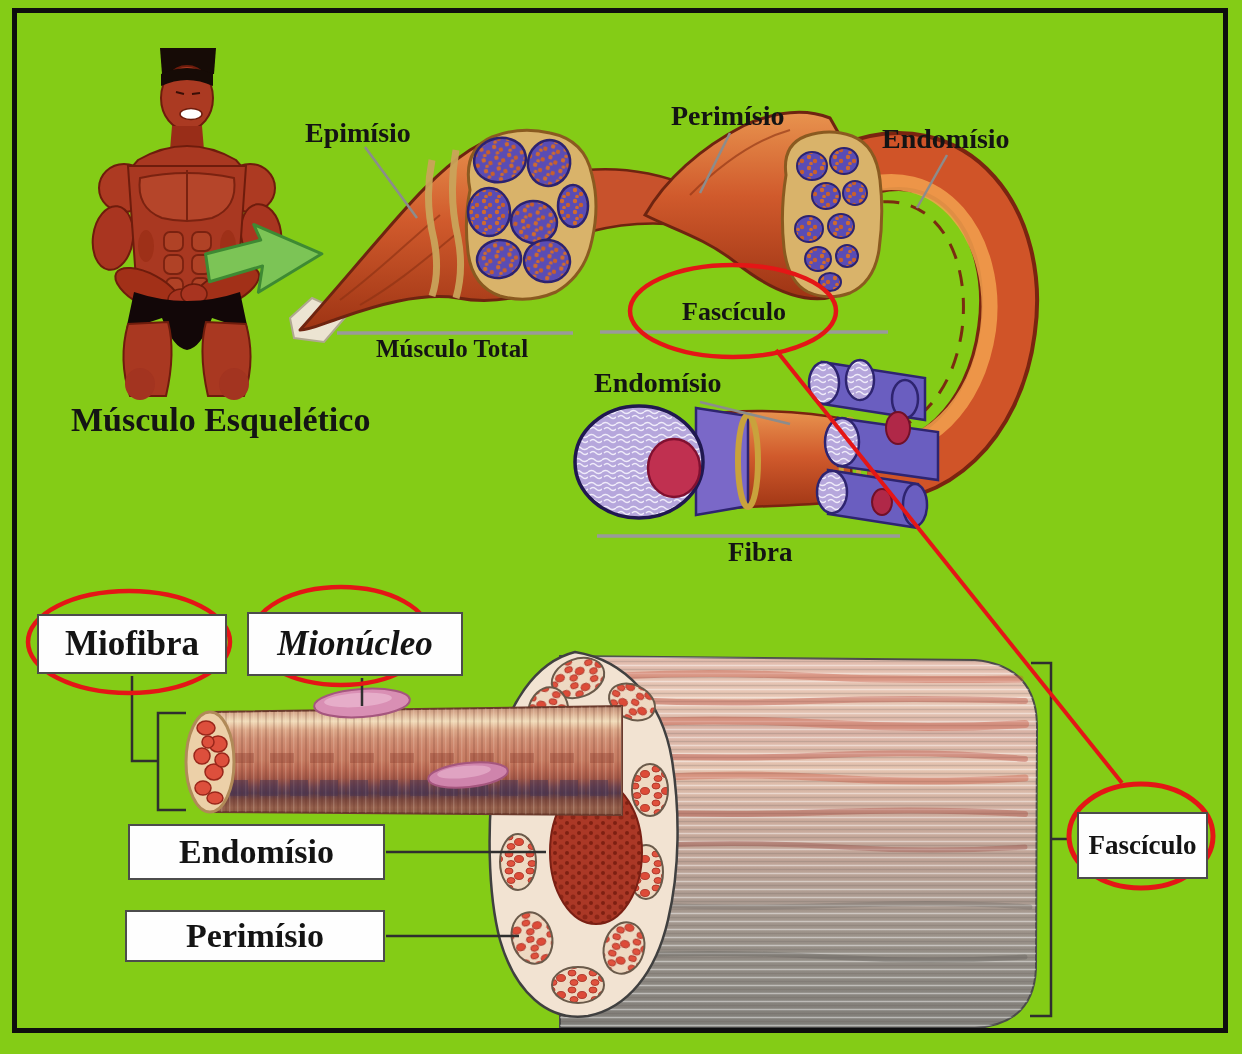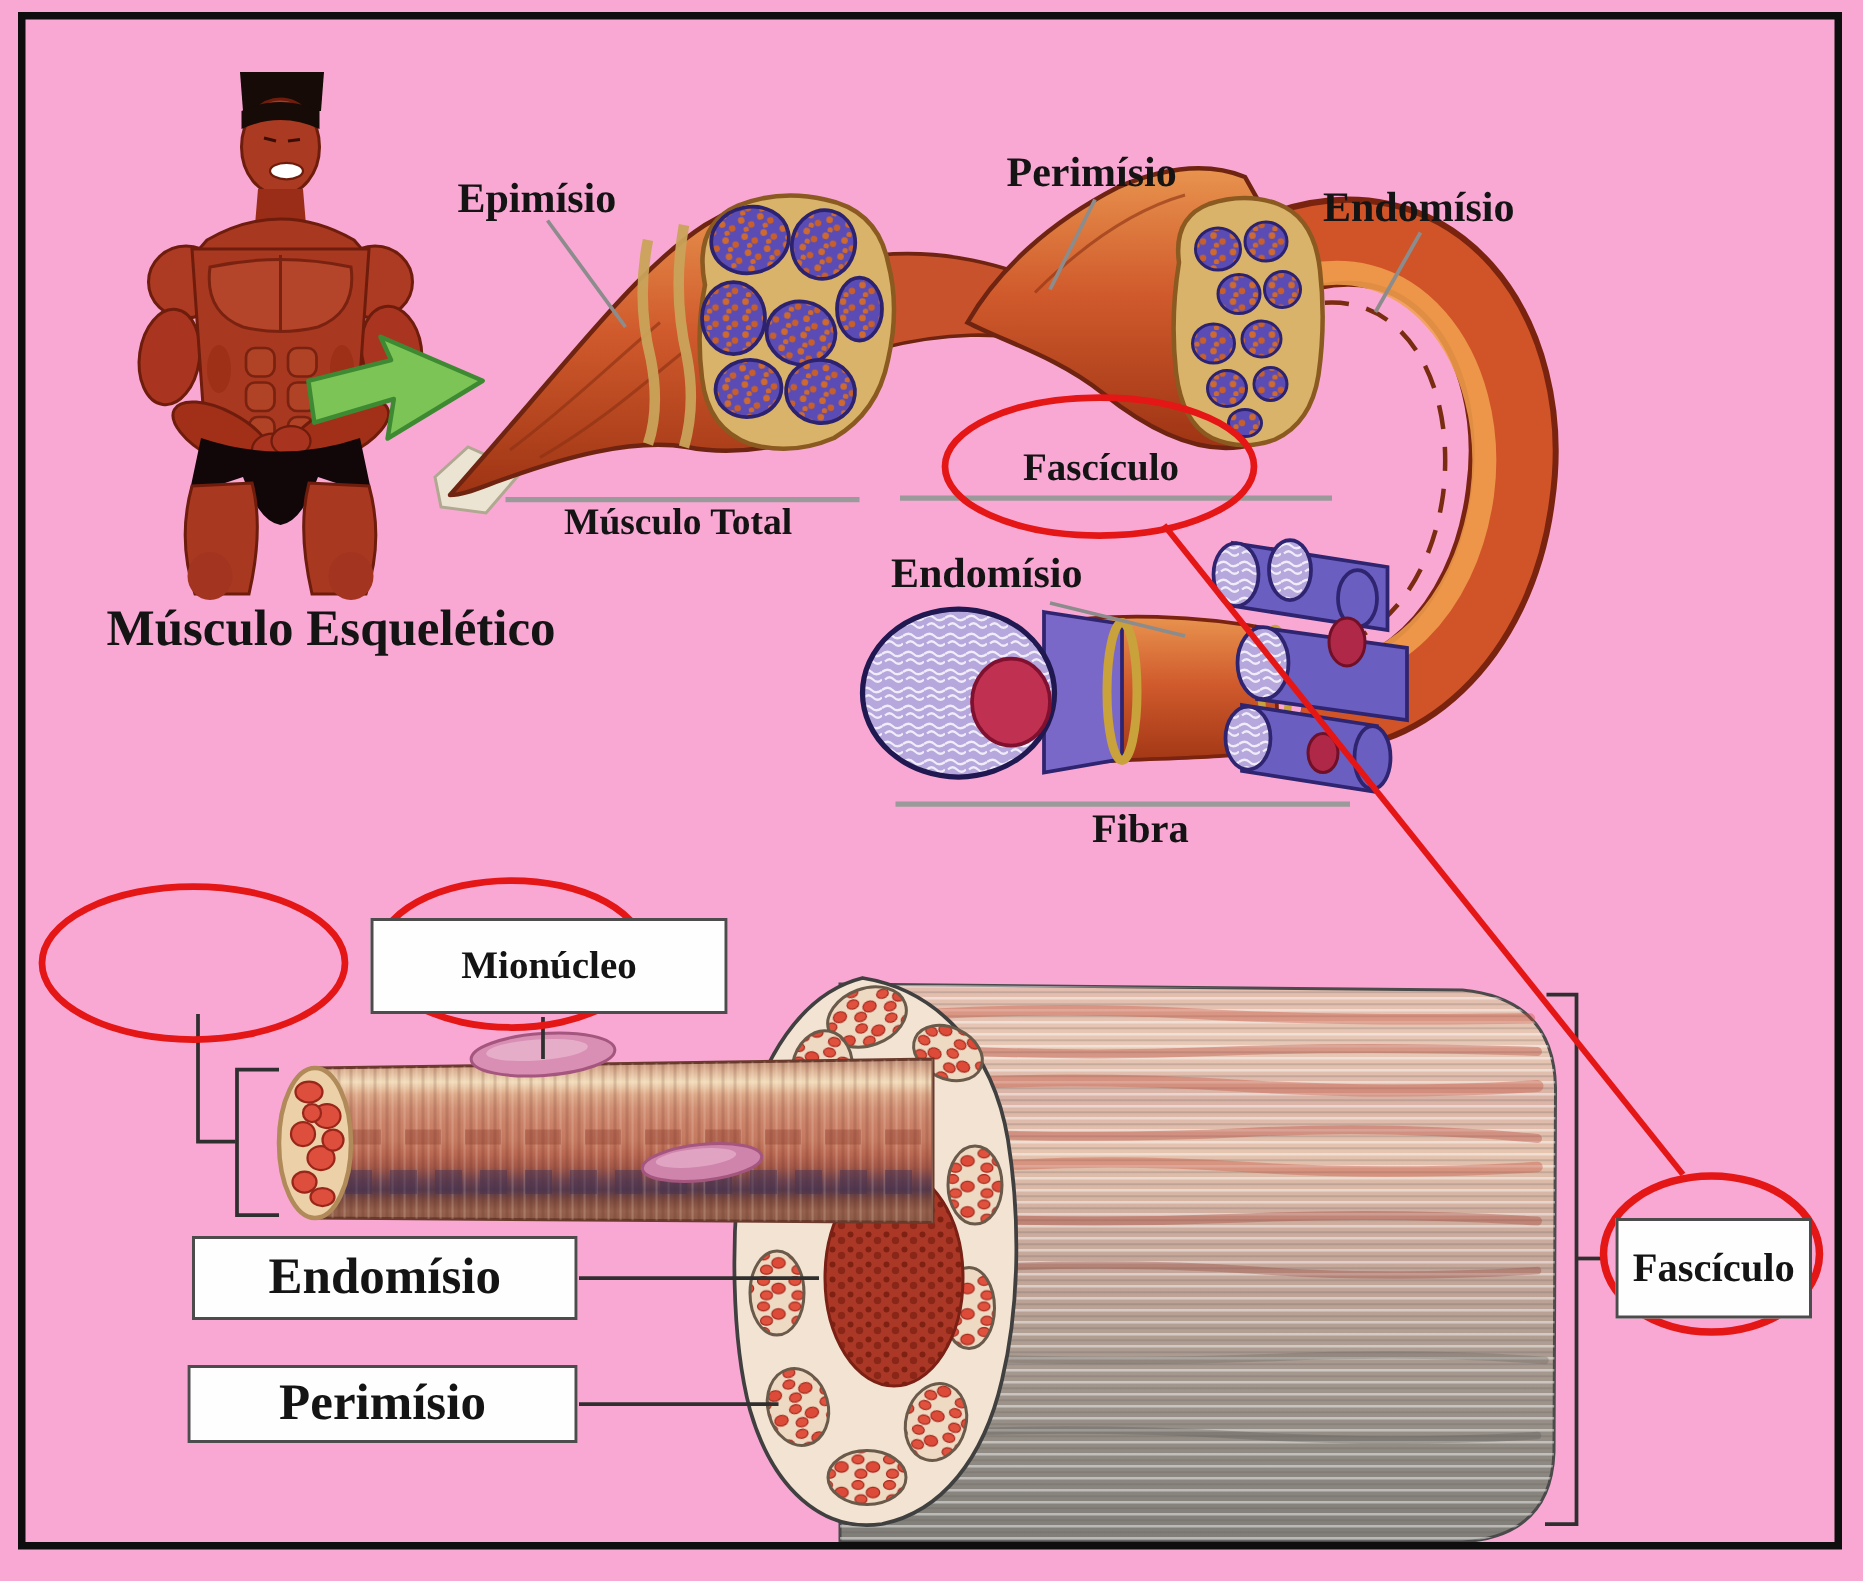--- a/index.html
+++ b/index.html
@@ -1,17 +1,17 @@
 <!DOCTYPE html>
 <html style="--annotation-red: #e41616; --pointer-gray: #8c8c8c; --box-border: #4c4c4c; --label-text: #141414; --muscle-orange: #d05428; --fascicle-purple: #5a4cb4; --connective-tan: #d9b36a; --arrow-green: #7cc456;"><head>
 <meta charset="utf-8">
 <style>
   html,body { margin:0; padding:0; background:#ffffff; }
   .stage {
-    position:relative; width:1242px; height:1054px; background:#f9a8d4;
+    position:relative; width:1242px; height:1054px; background:#84cc16;
     font-family:"Liberation Serif", serif; overflow:hidden;text-align:center;
   }
   .frame {
     position:absolute; left:12px; top:8px; width:1216px; height:1025px;
     border:5px solid #0e0e0e; box-sizing:border-box; pointer-events:none;
   }
   svg.art { position:absolute; left:0; top:0; }
   .lbl {
     position:absolute; font-weight:bold; color:var(--label-text,#141414);
     white-space:nowrap; line-height:1.05;
@@ -304,21 +304,24 @@
 
   <div class="lbl" style="left:305px; top:118px; font-size:28px;">Epimísio</div>
   <div class="lbl" style="left:671px; top:101px; font-size:28px;">Perimísio</div>
   <div class="lbl" style="left:882px; top:124px; font-size:28px;">Endomísio</div>
   <div class="lbl" style="left:376px; top:336px; font-size:25px;">Músculo Total</div>
   <div class="lbl" style="left:682px; top:298px; font-size:26px;">Fascículo</div>
   <div class="lbl" style="left:594px; top:368px; font-size:28px;">Endomísio</div>
   <div class="lbl" style="left:701px; top:538px; font-size:27px;margin-left:27px;">Fibra</div>
   <div class="lbl" style="left:71px; top:402px; font-size:34px;">Músculo Esquelético</div>
 
-  <div class="label-box" style="left:247px; top:612px; width:238px; height:64px; font-size:26px;">
+  <div class="label-box" style="left:37px; top:614px; width:190px; height:60px; font-size:35px;">
+    <span>Miofibra</span>
+  </div>
+  <div class="label-box" style="left:247px; top:612px; width:216px; height:64px; font-size:35px;font-style:italic;">
     <span>Mionúcleo</span>
   </div>
   <div class="label-box" style="left:128px; top:824px; width:257px; height:56px; font-size:34px;">
     <span>Endomísio</span>
   </div>
   <div class="label-box" style="left:125px; top:910px; width:260px; height:52px; font-size:34px;">
     <span>Perimísio</span>
   </div>
   <div class="label-box" style="left:1077px; top:812px; width:131px; height:67px; font-size:27px;">
     <span>Fascículo</span>

